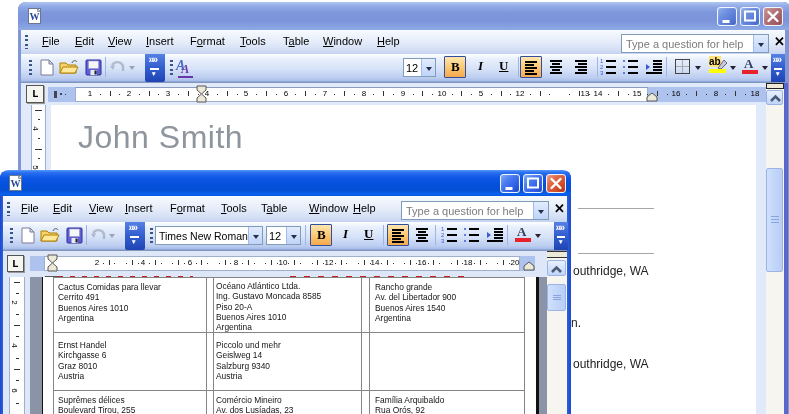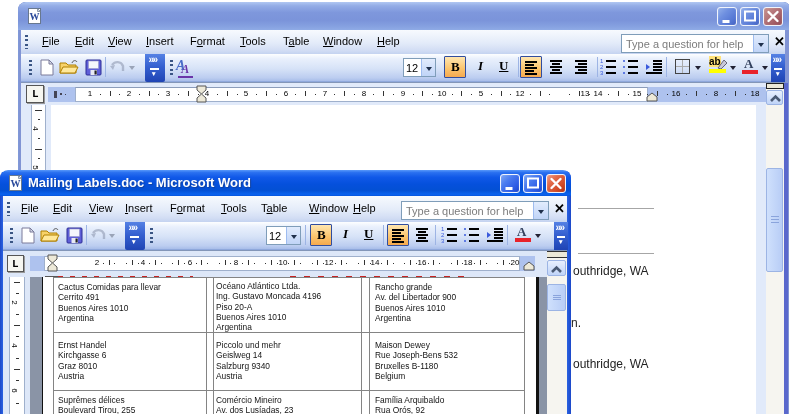--- a/index.html
+++ b/index.html
@@ -277,20 +277,21 @@
         <div class="abs" style="left:2px;top:0;width:15px;height:310px;background:#fff;border-left:1px solid #9fb0cc;border-right:1px solid #9fb0cc"></div>
 <div class="abs" style="left:6px;top:5px;width:7px;height:1px;background:#333"></div>
         <div class="abs" style="left:9px;top:14px;width:2px;height:1px;background:#333"></div>
         <div class="abs" style="left:4px;top:19px;font-size:8px;transform:rotate(90deg)">4</div>
         <div class="abs" style="left:9px;top:33px;width:2px;height:1px;background:#333"></div>
         <div class="abs" style="left:6px;top:44px;width:7px;height:1px;background:#333"></div>
         <div class="abs" style="left:9px;top:53px;width:2px;height:1px;background:#333"></div>
         <div class="abs" style="left:4px;top:58px;font-size:8px;transform:rotate(90deg)">5</div>
 </div>
 <div class="abs" style="left:30px;top:22px;width:705px;height:310px;background:#fff">
+<div class="abs" style="left:27px;top:14px;font-size:32px;color:#8e959d;letter-spacing:.5px">John Smith</div>
 <div class="hl" style="left:527px;top:103px;width:76px"></div>
 <div class="hl" style="left:527px;top:148px;width:76px"></div>
 <div class="abs" style="left:522px;top:159px;font-size:12px;color:#222">outhridge, WA</div>
 <div class="abs" style="left:520px;top:211px;font-size:12px;color:#222">n.</div>
 <div class="abs" style="left:522px;top:252px;font-size:12px;color:#222">outhridge, WA</div>
 </div>
 <div class="abs" style="left:745px;top:0;width:18px;height:332px;background:#f6f5f0">
 <div class="abs" style="left:0;top:0;width:18px;height:6px;background:#ece9d8;border:1px solid #222"></div>
 <div class="abs" style="left:0px;top:7px;width:17px;height:15px;border-radius:2px;background:linear-gradient(180deg,#e8f0fe,#c0d4f8);border:1px solid #9cb4e4">
           <svg width="15" height="13" style="position:absolute;left:1px;top:1px">
@@ -306,21 +307,20 @@
 </div>
 <div class="win" id="fgwin" style="left:0px;top:170px;width:571px;height:244px;border-radius:8px 8px 0 0;background:#cfdcf4;">
 <div class="abs" style="left:0;top:0;width:3px;height:244px;background:linear-gradient(90deg,#1c48c8,#2a62e2)"></div>
 <div class="abs" style="right:0;top:0;width:4px;height:244px;background:linear-gradient(90deg,#2a62e2,#1c48c8)"></div>
 <div class="tbar" style="height:26px;border-radius:8px 8px 0 0;background:linear-gradient(180deg,#5898fa 0%,#2a70f0 10%,#1058e8 28%,#0550dc 55%,#0350d4 78%,#0a62ee 93%,#0656de 100%);">
 <div class="icon" style="left:8px;top:5px"><svg width="16" height="16">
           <rect x="1.5" y="0.5" width="12" height="15" fill="#fff" stroke="#68788f"></rect>
           <path d="M10.5 .5 l3 3 h-3 z" fill="#d0d8e4" stroke="#68788f" stroke-width=".7"></path>
           <text x="7.5" y="11.5" font-size="10" font-weight="bold" fill="#2b4a9b" text-anchor="middle" font-family="Liberation Serif">W</text>
         </svg></div>
-<div class="ttl" style="left:28px;top:5px;color:#fff;text-shadow:1px 1px 1px #1040a0">Mailing Labels.doc - Microsoft Word</div>
 <div class="abs" style="left:500px;top:4px;width:20px;height:19px;border-radius:3px;border:1px solid #f0f4fc;background:linear-gradient(135deg,#7fa8f4 0%,#4a7cf0 35%,#2c5ae4 75%,#1e46c8 100%);box-shadow:inset 0 0 1px rgba(255,255,255,.5)">
         <svg width="18" height="17" viewBox="0 0 17 17" style="position:absolute;left:0;top:0">
           <rect x="4" y="12" width="7" height="3" fill="#fff"></rect>
         </svg>
       </div>
 <div class="abs" style="left:523px;top:4px;width:20px;height:19px;border-radius:3px;border:1px solid #f0f4fc;background:linear-gradient(135deg,#7fa8f4 0%,#4a7cf0 35%,#2c5ae4 75%,#1e46c8 100%);box-shadow:inset 0 0 1px rgba(255,255,255,.5)">
         <svg width="18" height="17" viewBox="0 0 17 17" style="position:absolute;left:0;top:0">
           <rect x="3.5" y="3.5" width="10" height="9" fill="none" stroke="#fff" stroke-width="2"></rect>
         </svg>
       </div>
@@ -371,20 +371,24 @@
           <path d="M3 5 c3 -4 9 -4 11 1 v5" fill="none" stroke="#8a94ac" stroke-width="2.4"></path>
           <path d="M1 6 l5 -1 -2 5 z" fill="#8a94ac"></path>
         </svg></div>
 <div class="abs" style="left:106px;top:12px;border:3px solid rgba(0,0,0,0);border-top:4px solid #9aa4b8"></div>
 <div class="abs" style="left:122px;top:0;width:20px;height:28px;background:linear-gradient(180deg,#5581e4 0%,#3560d0 45%,#1f44b4 100%);border-radius:0 0 2px 2px">
         <div class="abs" style="left:3.5px;top:0px;color:#fff;font-size:10px;font-weight:bold;letter-spacing:-1.5px">»»</div>
         <div class="abs" style="left:5px;top:14px;width:9px;height:1.5px;background:#fff"></div>
         <div class="abs" style="left:5.5px;top:15.5px;color:#fff;font-size:6.5px">▼</div>
       </div>
 <div class="grip" style="left:147px;top:6px;height:16px"></div>
+<div class="combo" style="left:152px;top:4px;width:108px;height:19px">
+        <div class="abs" style="left:3px;top:3px"><span style="font-size:10.5px">Times New Roman</span></div>
+        <div class="carrow" style="right:0;top:0;width:14px;height:17px"></div>
+      </div>
 <div class="combo" style="left:263px;top:4px;width:35px;height:19px">
         <div class="abs" style="left:2px;top:3px">12</div>
         <div class="carrow" style="right:0;top:0;width:14px;height:17px"></div>
       </div>
 <div class="sep" style="left:302px"></div>
 <div class="tbtn sel" style="left:307px;top:2px">
         <div class="abs" style="left:6px;top:2px;font-weight:bold;font-size:13px;font-family:'Liberation Serif'">B</div>
       </div>
 <div class="tbtn" style="left:332px;top:2px">
         <div class="abs" style="left:8px;top:2px;font-style:italic;font-size:13px;font-weight:bold;font-family:'Liberation Serif'">I</div>
@@ -551,40 +555,36 @@
 <div class="abs" style="left:316.5px;top:0;width:1px;height:138px;background:#848484"></div>
 <div class="abs" style="left:471.5px;top:0;width:1px;height:138px;background:#848484"></div>
 <div class="abs" style="left:0;top:0px;width:472px;height:1px;background:#848484"></div>
 <div class="abs" style="left:0;top:55.3px;width:472px;height:1px;background:#848484"></div>
 <div class="abs" style="left:0;top:113.1px;width:472px;height:1px;background:#848484"></div>
 <div class="lbl" style="left:5.5px;top:5px">Cactus Comidas para llevar
 Cerrito 491
 Buenos Aires 1010
 Argentina</div>
 <div class="lbl" style="left:163.5px;top:4px">Océano Atlántico Ltda.
-Ing. Gustavo Moncada 4196
+Ing. Gustavo Moncada 8585
 Piso 20-A
 Buenos Aires 1010
 Argentina</div>
 <div class="lbl" style="left:322.5px;top:5px">Rancho grande
 Av. del Libertador 900
-Buenos Aires 1010
+Buenos Aires 1540
 Argentina</div>
 <div class="lbl" style="left:5.5px;top:63px">Ernst Handel
 Kirchgasse 6
 Graz 8010
 Austria</div>
 <div class="lbl" style="left:163.5px;top:63px">Piccolo und mehr
 Geislweg 14
 Salzburg 9340
 Austria</div>
-<div class="lbl" style="left:322.5px;top:63px">Maison Dewey
-Rue Joseph-Bens 532
-Bruxelles B-1180
-Belgium</div>
 <div class="lbl" style="left:5.5px;top:118px">Suprêmes délices
 Boulevard Tirou, 255</div>
 <div class="lbl" style="left:163.5px;top:118px">Comércio Mineiro
 Av. dos Lusíadas, 23</div>
 <div class="lbl" style="left:322.5px;top:118px">Família Arquibaldo
 Rua Orós, 92</div>
 </div>
 </div>
 <div class="abs" style="left:533px;top:26px;width:3px;height:138px;background:#111"></div>
 <div class="abs" style="left:536px;top:26px;width:8px;height:138px;background:#8a94a6"></div>

